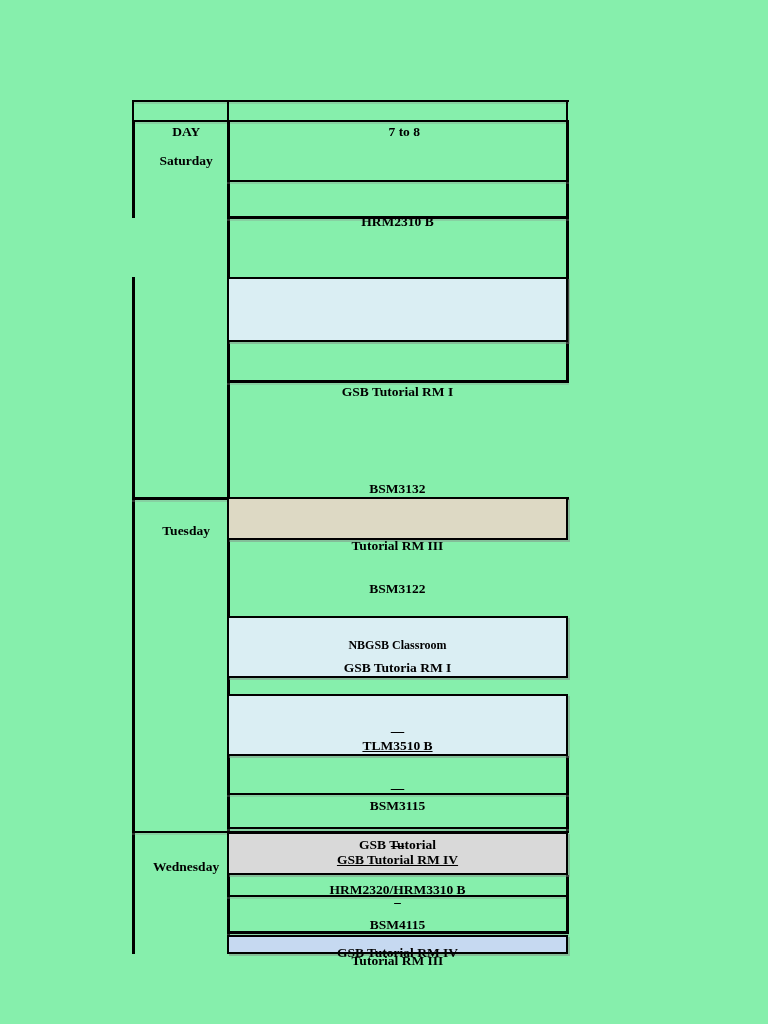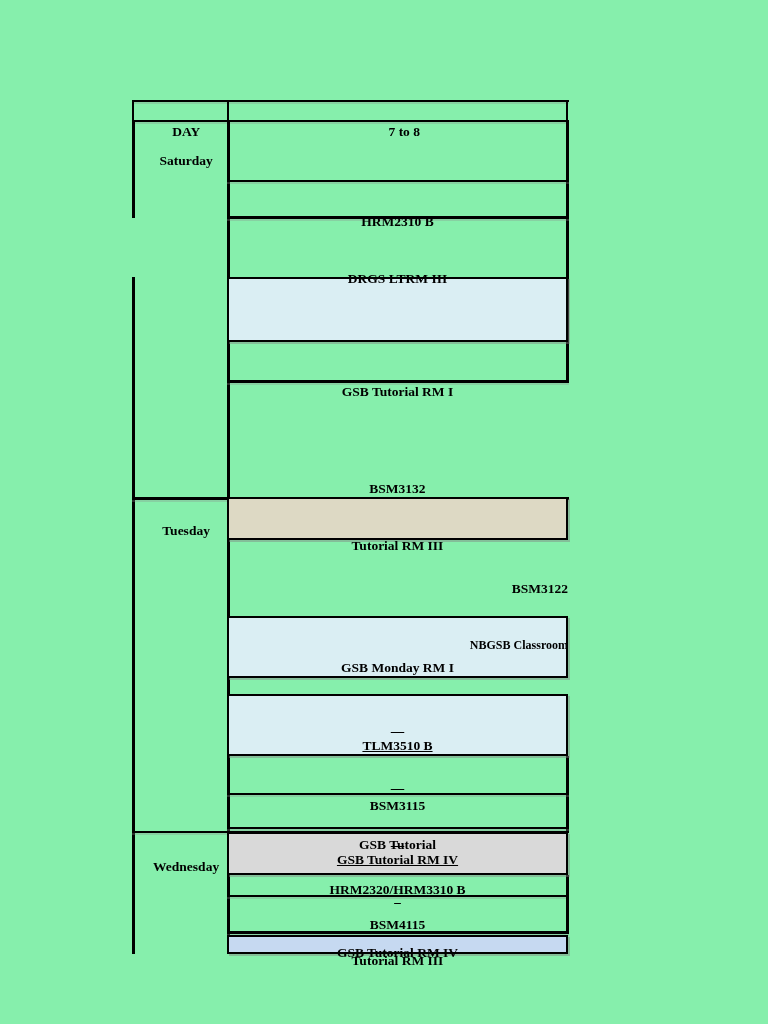--- a/index.html
+++ b/index.html
@@ -63,36 +63,35 @@
   </div>
   <div class="txt daycol" style="top:838px;">
     <span>Wednesday</span>
   </div>
   <div class="txt daycol" style="top:502px;">
     <span>Tuesday</span>
   </div>
 
   <div class="txt timecol" style="top:174px;">
     <div>HRM2310 B</div>
-    <div>DRGS LTRM III</div>
   </div>
   <div class="txt timecol" style="top:344px;">
     <div>GSB Tutorial RM I</div>
   </div>
   <div class="txt timecol" style="top:441px;">
     <div>BSM3132</div>
     <div>Tutorial RM III</div>
   </div>
 
-  <div class="txt timecol" style="top:541px;text-align:right;">
+  <div class="txt timecol" style="top:541px;">
     <div>BSM3122</div>
     <div class="sm">NBGSB Classroom</div>
   </div>
   <div class="txt timecol" style="top:620px;">
-    <div>GSB Monday RM I</div>
+    <div>GSB Tutoria RM I</div>
   </div>
   <div class="txt timecol" style="top:698px;text-decoration:underline;">
     <div>TLM3510 B</div>
     <div style="height:19px;"></div>
     <div>GSB Tutorial RM IV</div>
   </div>
   <div class="txt timecol" style="top:758px;">
     <div>BSM3115</div>
   </div>
   <div class="txt timecol" style="top:797px;">

